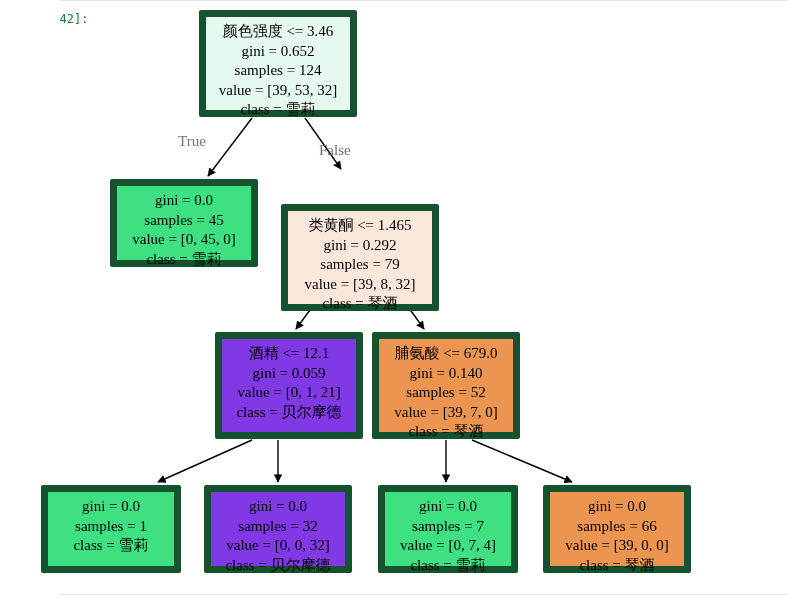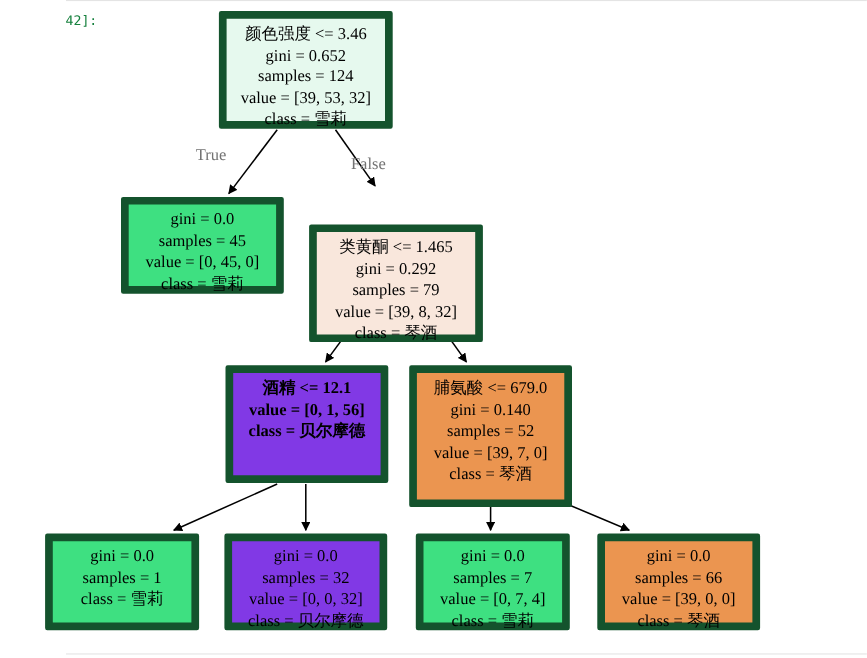--- a/index.html
+++ b/index.html
@@ -127,27 +127,28 @@
   </div>
 
   <div class="node" style="left:281px; top:172px; width:158px; height:107px; background:#f9e7dc;margin-top:32px;">
     <span class="line">类黄酮 &lt;= 1.465</span>
     <span class="line">gini = 0.292</span>
     <span class="line">samples = 79</span>
     <span class="line">value = [39, 8, 32]</span>
     <span class="line">class = 琴酒</span>
   </div>
 
-  <div class="node" style="left:205px; top:332px; width:148px; height:107px; background:#8139e5;font-weight:bold;">
+  <div class="node" style="left:215px; top:332px; width:148px; height:107px; background:#8139e5;">
     <span class="line">酒精 &lt;= 12.1</span>
-    <span class="line">value = [0, 1, 56]</span>
+    <span class="line">gini = 0.059</span>
+    <span class="line">value = [0, 1, 21]</span>
     <span class="line">class = 贝尔摩德</span>
   </div>
 
-  <div class="node" style="left:372px; top:332px; width:148px; height:129px; background:#eb9550;">
+  <div class="node" style="left:372px; top:332px; width:148px; height:107px; background:#eb9550;">
     <span class="line">脯氨酸 &lt;= 679.0</span>
     <span class="line">gini = 0.140</span>
     <span class="line">samples = 52</span>
     <span class="line">value = [39, 7, 0]</span>
     <span class="line">class = 琴酒</span>
   </div>
 
   <div class="node" style="left:41px; top:485px; width:140px; height:88px; background:#3ee081;">
     <span class="line">gini = 0.0</span>
     <span class="line">samples = 1</span>

